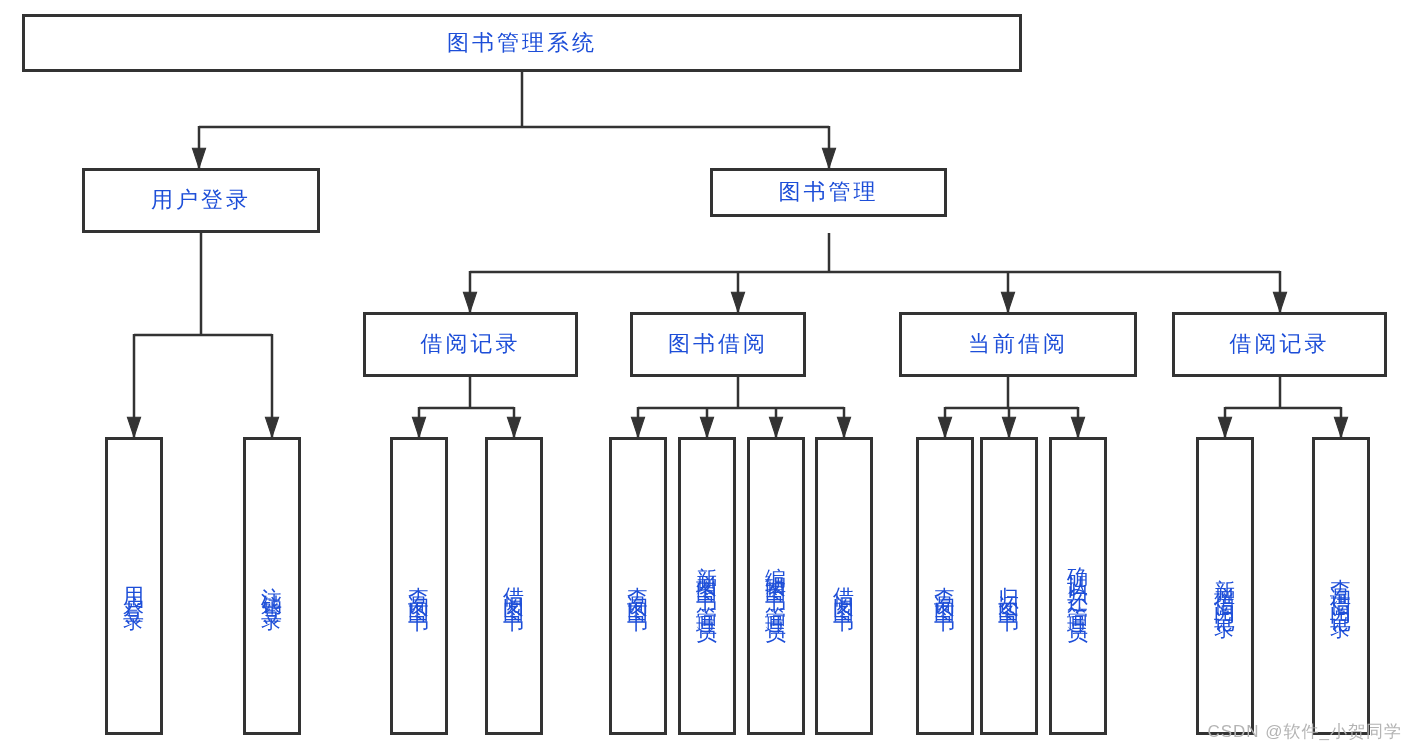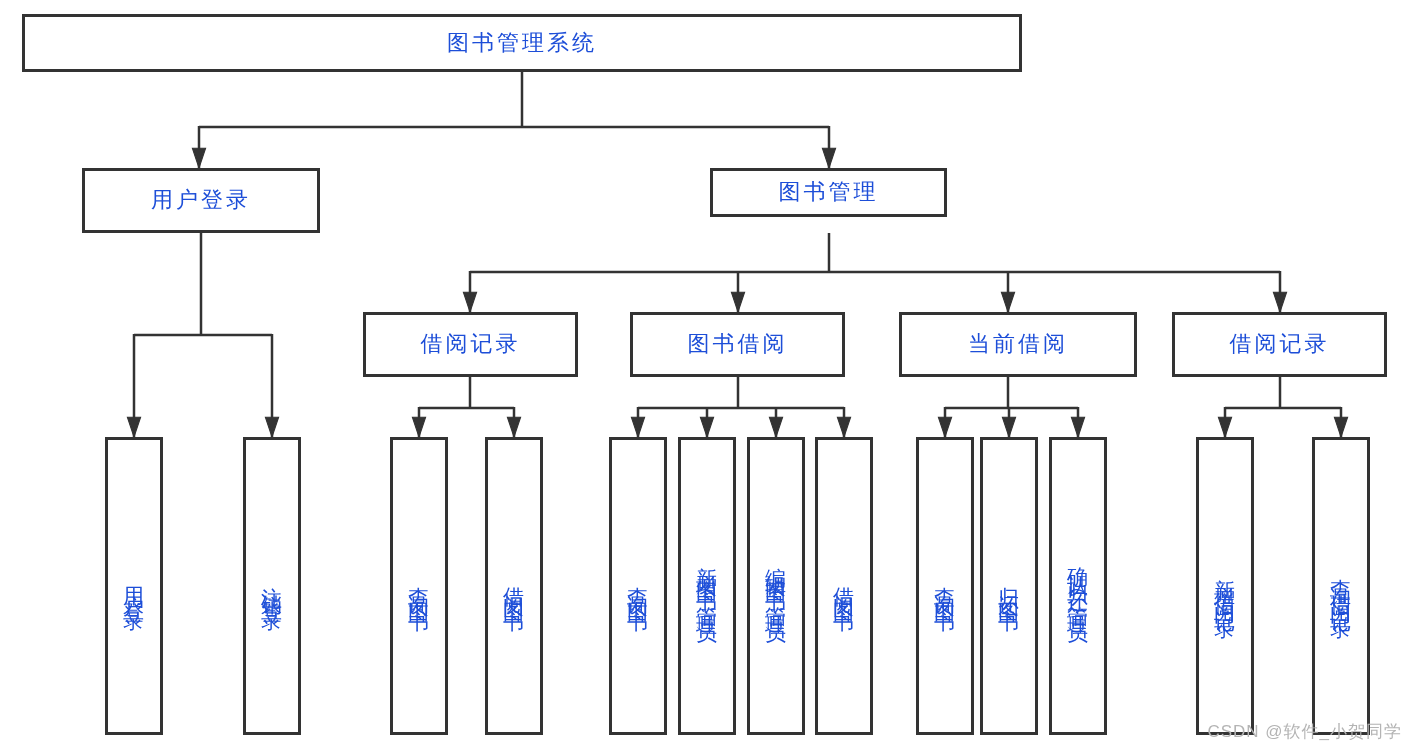--- a/index.html
+++ b/index.html
@@ -99,21 +99,21 @@
       <line x1="1341" y1="407" x2="1341" y2="437" marker-end="url(#arrow)"></line>
     </g>
   </svg>
 
   <div class="node" style="left:22px;top:14px;width:1000px;height:58px;">图书管理系统</div>
 
   <div class="node" style="left:82px;top:168px;width:238px;height:65px;">用户登录</div>
   <div class="node" style="left:710px;top:168px;width:237px;height:49px;">图书管理</div>
 
   <div class="node" style="left:363px;top:312px;width:215px;height:65px;">借阅记录</div>
-  <div class="node" style="left:630px;top:312px;width:215px;height:65px;">图书借阅</div>
+  <div class="node" style="left:630px;top:312px;width:176px;height:65px;">图书借阅</div>
   <div class="node" style="left:899px;top:312px;width:238px;height:65px;">当前借阅</div>
   <div class="node" style="left:1172px;top:312px;width:215px;height:65px;">借阅记录</div>
 
   <div class="node v" style="left:105px;">用户登录</div>
   <div class="node v" style="left:243px;">注销登录</div>
 
   <div class="node v" style="left:390px;">查询图书</div>
   <div class="node v" style="left:485px;">借阅图书</div>
 
   <div class="node v" style="left:609px;">查询图书</div>

